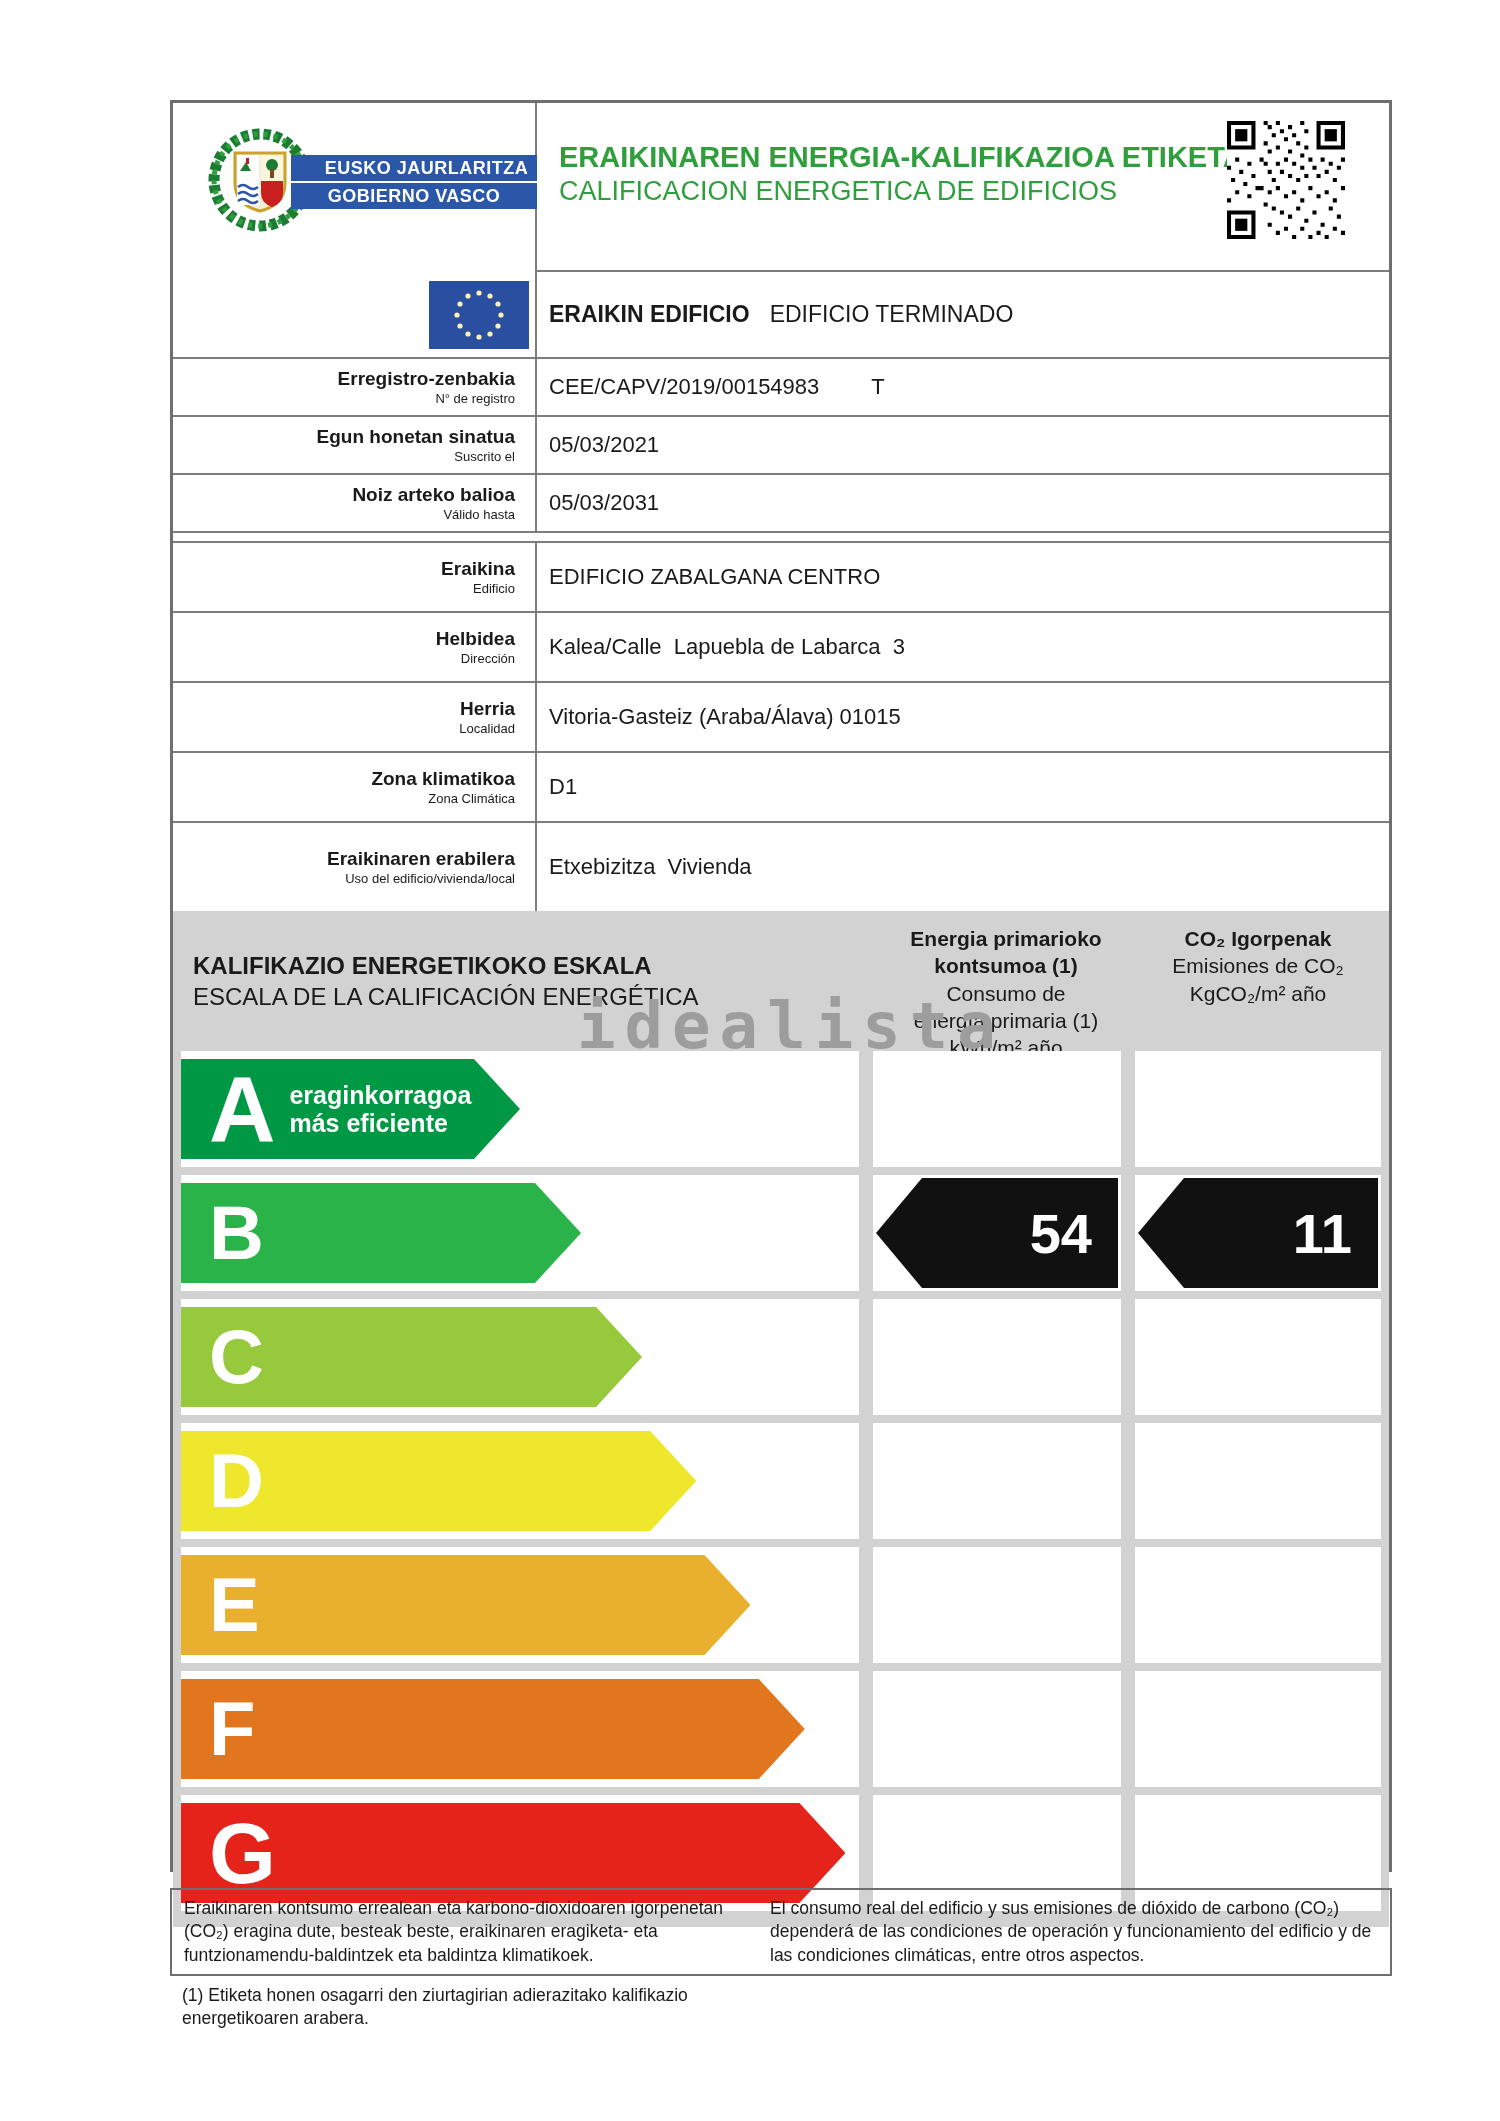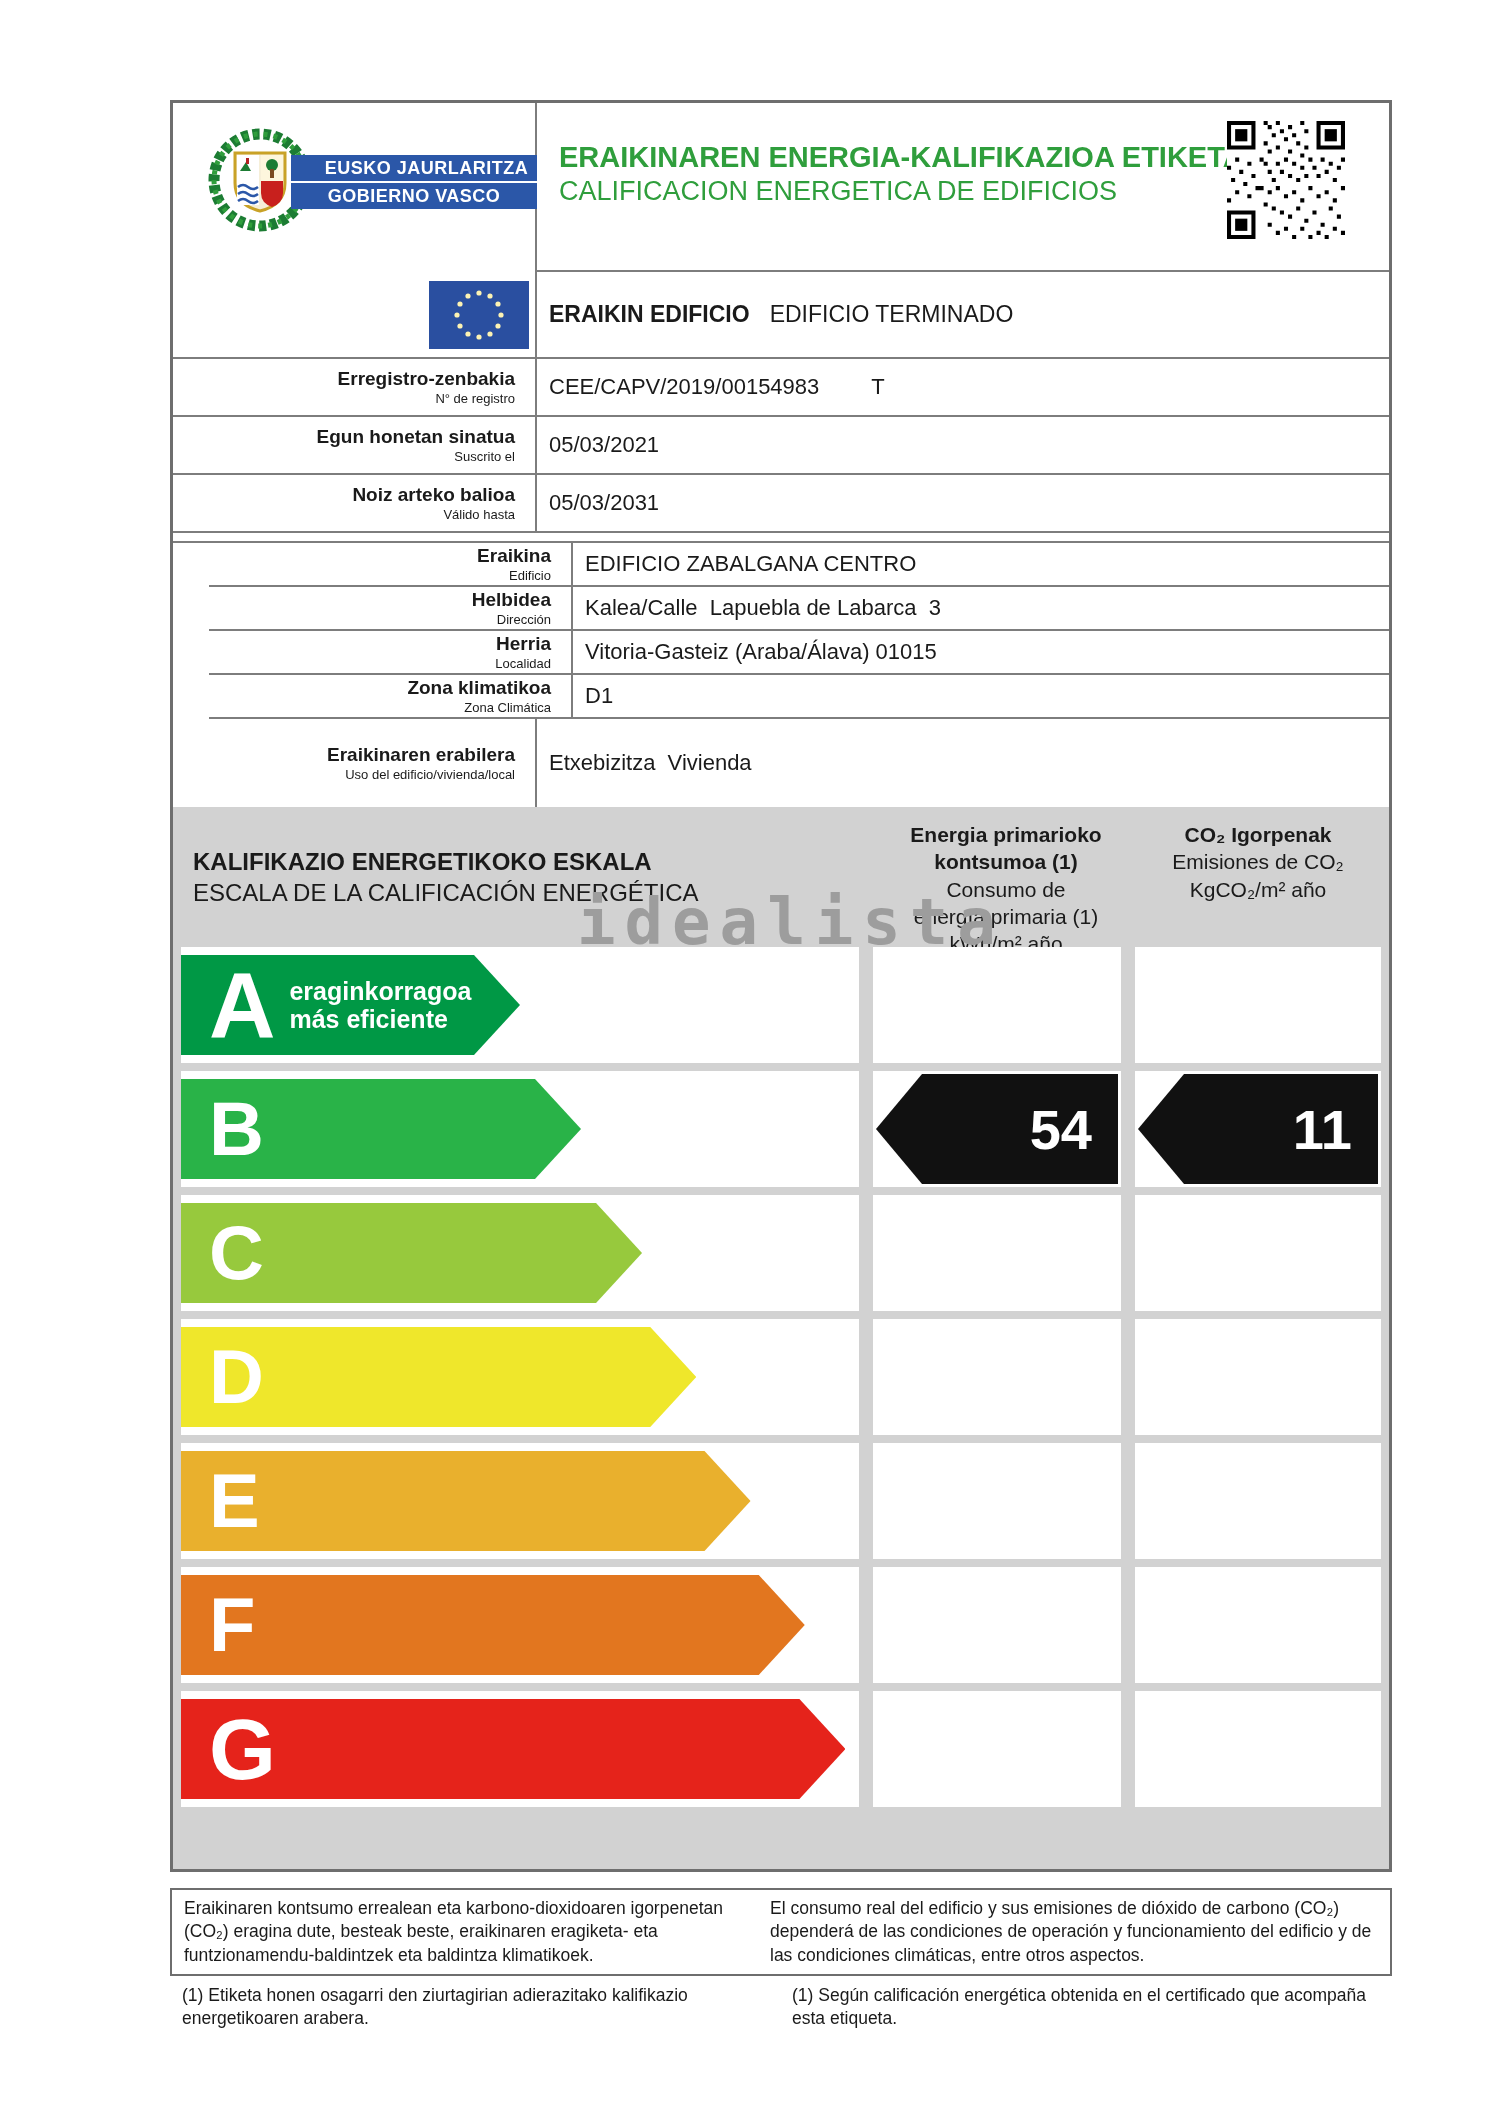--- a/index.html
+++ b/index.html
@@ -32,21 +32,21 @@
   
   .subhdr{height:87px;flex:none;display:flex;border-bottom:2px solid #7d7d7d;box-sizing:border-box;}
   .subhdr-left{width:364px;flex:none;border-right:2px solid #7d7d7d;box-sizing:border-box;
     display:flex;align-items:center;justify-content:flex-end;padding-right:6px;}
   .subhdr-right{flex:1;display:flex;align-items:center;padding-left:12px;font-size:23px;}
   .subhdr-right b{margin-right:20px;}
   .euflag{width:100px;height:68px;position:relative;flex:none;}
   .euflag svg{position:absolute;inset:0;}
   
   .info-row{display:flex;flex:none;border-bottom:2px solid #7d7d7d;box-sizing:border-box;height:58px;}
-  .info-row.h54{height:44px;margin-left:36px;}
+  .info-row.h54{height:70px;}
   .info-row.tall{height:88px;}
   .lbl{width:364px;flex:none;border-right:2px solid #7d7d7d;box-sizing:border-box;
     display:flex;flex-direction:column;justify-content:center;align-items:flex-end;
     padding-right:20px;text-align:right;line-height:1.22;}
   .lbl .l1{font-weight:bold;font-size:19px;}
   .lbl .l2{font-size:13px;}
   .val{flex:1;display:flex;align-items:center;padding-left:12px;font-size:22px;white-space:pre-wrap;}
   .val .suffix{margin-left:52px;}
   .gap-row{height:10px;flex:none;border-bottom:2px solid #7d7d7d;box-sizing:border-box;background:#fff;}
   
@@ -341,16 +341,15 @@
       <div class="watermark" style="color: rgb(157, 157, 157);">idealista</div>
     </div>
   </div>
 
   <div class="foot-box">
     <div>Eraikinaren kontsumo errealean eta karbono-dioxidoaren igorpenetan (CO₂) eragina dute, besteak beste, eraikinaren eragiketa- eta funtzionamendu-baldintzek eta baldintza klimatikoek.</div>
     <div>El consumo real del edificio y sus emisiones de dióxido de carbono (CO₂) dependerá de las condiciones de operación y funcionamiento del edificio y de las condiciones climáticas, entre otros aspectos.</div>
   </div>
   <div class="foot-notes">
     <div>(1) Etiketa honen osagarri den ziurtagirian adierazitako kalifikazio energetikoaren arabera.</div>
-    <div>(1) Según calificación energética obtenida en el certificado que acompaña esta etiqueta.</div>
   </div>
 
 </div>
 
 </body></html>

